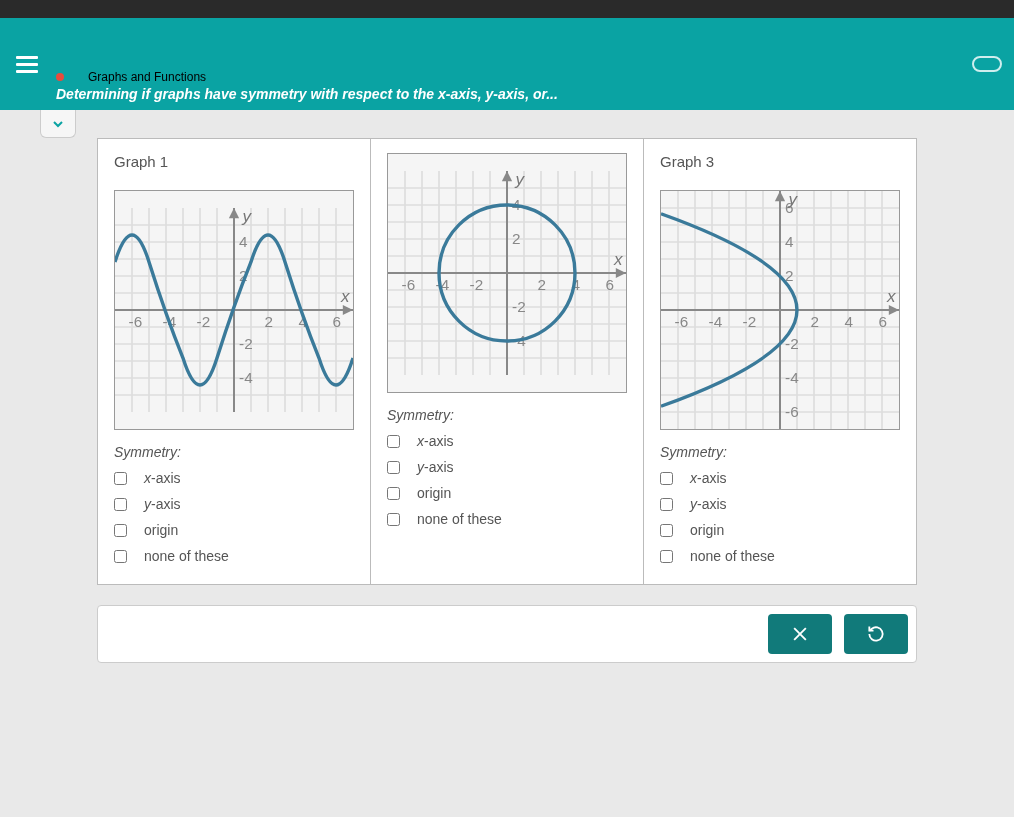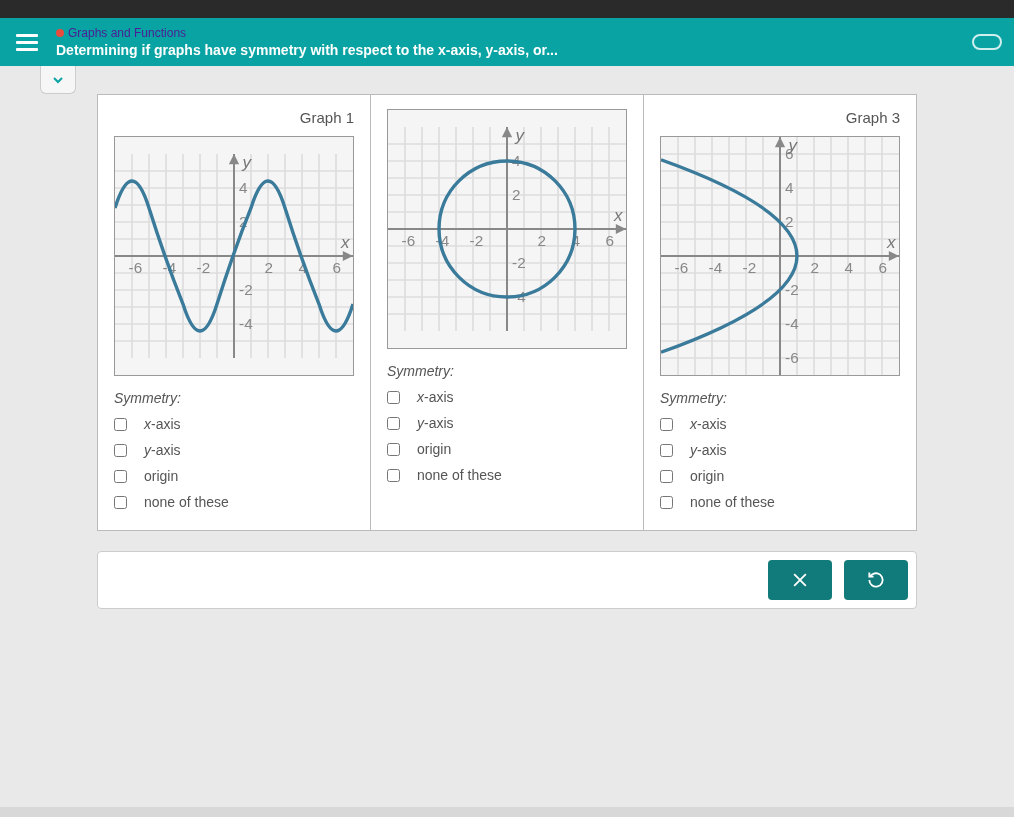--- a/index.html
+++ b/index.html
@@ -31,35 +31,37 @@
   }
   .hamburger span {
     width: 22px;
     height: 3px;
     background: #fff;
     border-radius: 1px;
   }
   .header-text { flex: 1; }
   .breadcrumb {
     font-size: 12px;
-    color: #4c1d95;
+    color: #000000;
     display: flex;
     align-items: center;
-    gap: 4px;
+    gap: 24px;
     margin-bottom: 2px;
+    margin-top: 44px;
   }
   .red-dot {
     width: 8px; height: 8px; border-radius: 50%;
     background: #e74c3c;
     display: inline-block;
   }
   .subtitle {
     font-size: 14px;
     font-weight: bold;
     color: #fff;
+    font-style: italic;
   }
   .pill {
     width: 30px; height: 16px;
     border: 2px solid #cfeeee;
     border-radius: 8px;
   }
   .content-wrap {
     background: #e9e9e9;
     padding: 0 20px 20px 20px;
     height: calc(100% - 18px - 58px);
@@ -98,24 +100,24 @@
     margin: 0 auto 20px auto;
   }
   .panel {
     flex: 1;
     border-right: 1px solid #bbb;
     padding: 14px 16px 10px 16px;
     min-width: 0;
   }
   .panel:last-child { border-right: none; }
   .panel-title {
-    text-align: right;
+    text-align: left;
     font-size: 15px;
     color: #555;
-    margin-bottom: 10px;
+    margin-bottom: 20px;
   }
   .graph-box {
     border: 1px solid #999;
     width: 100%;
     aspect-ratio: 1/1;
     position: relative;
     background: #f5f5f5;
     margin-bottom: 14px;
   }
   .sym-label {

